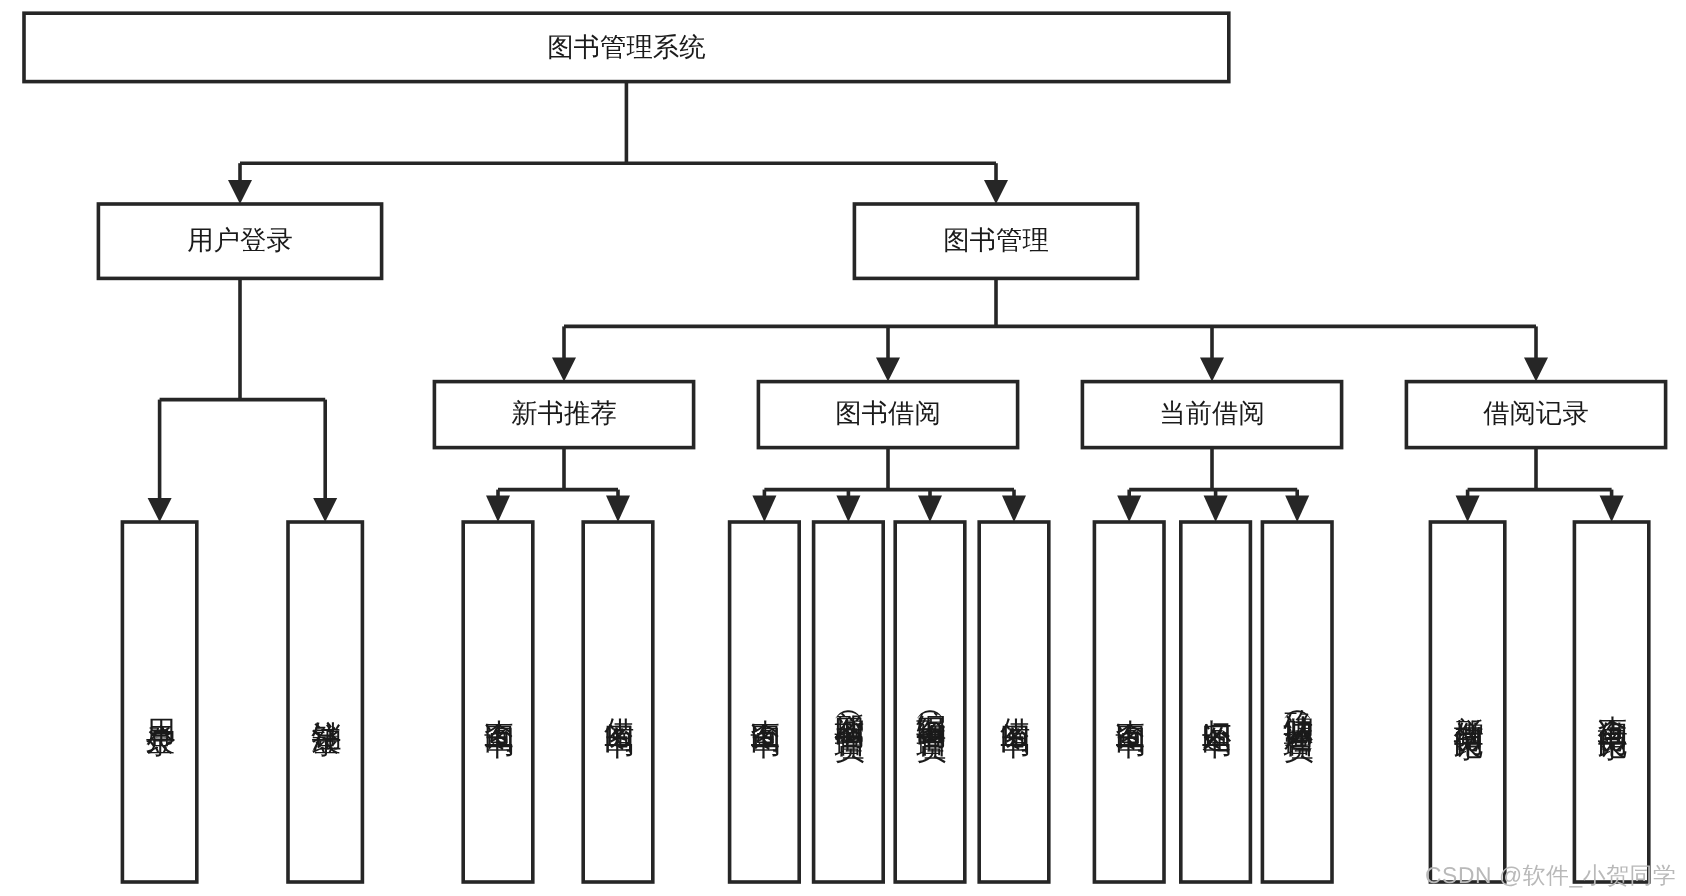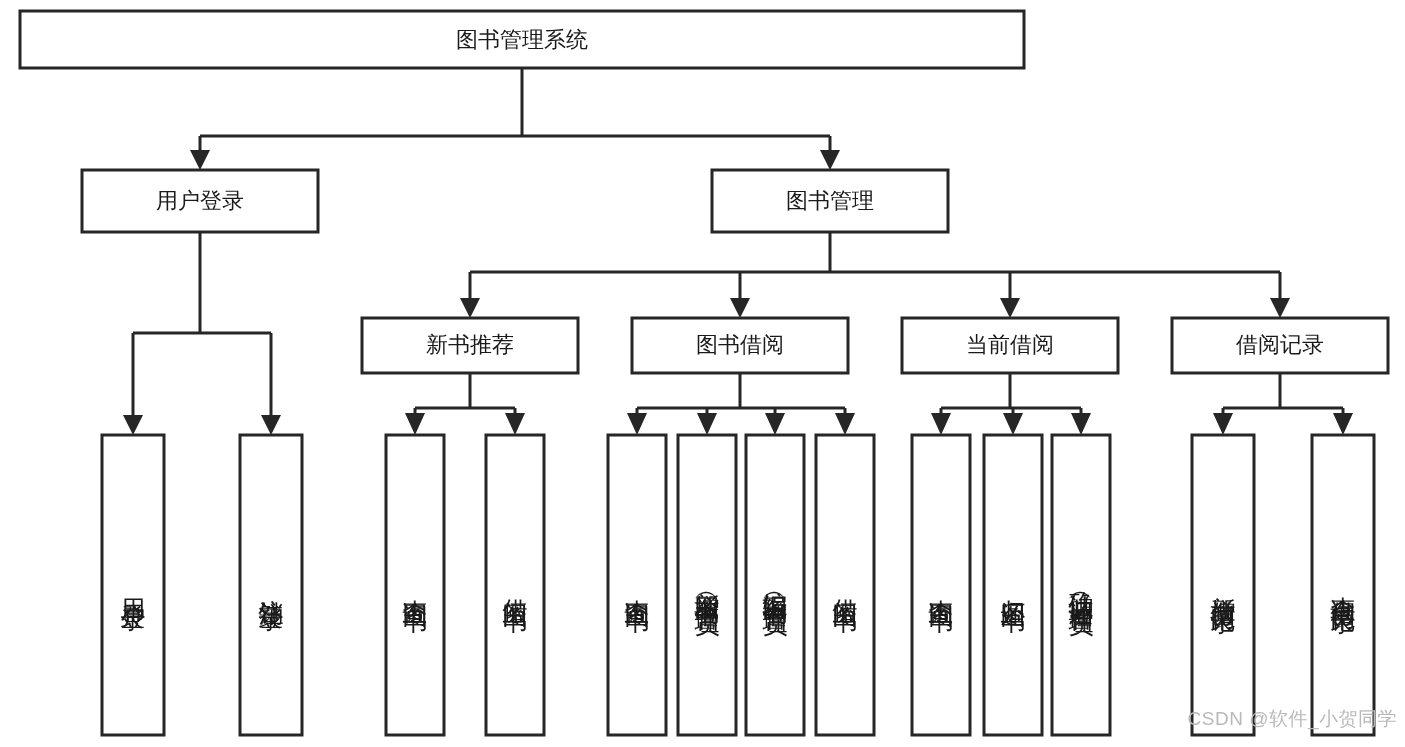--- a/index.html
+++ b/index.html
@@ -45,21 +45,21 @@
   .node-label-h {
     font-family: "Liberation Sans", "DejaVu Sans", sans-serif;
     font-size: 22px;
     fill: #1a1a1a;
     text-anchor: middle;
     dominant-baseline: middle;
   }
   .watermark {
     position: absolute;
     right: 8px;
-    bottom: 15px;
+    bottom: 4px;
     font-family: "Liberation Sans", "DejaVu Sans", sans-serif;
     font-size: 19px;
     color: #b9b9b9;
     white-space: nowrap;
     letter-spacing: 0.5px;
     pointer-events: none;
   }
 </style>
 </head>
 <body>

